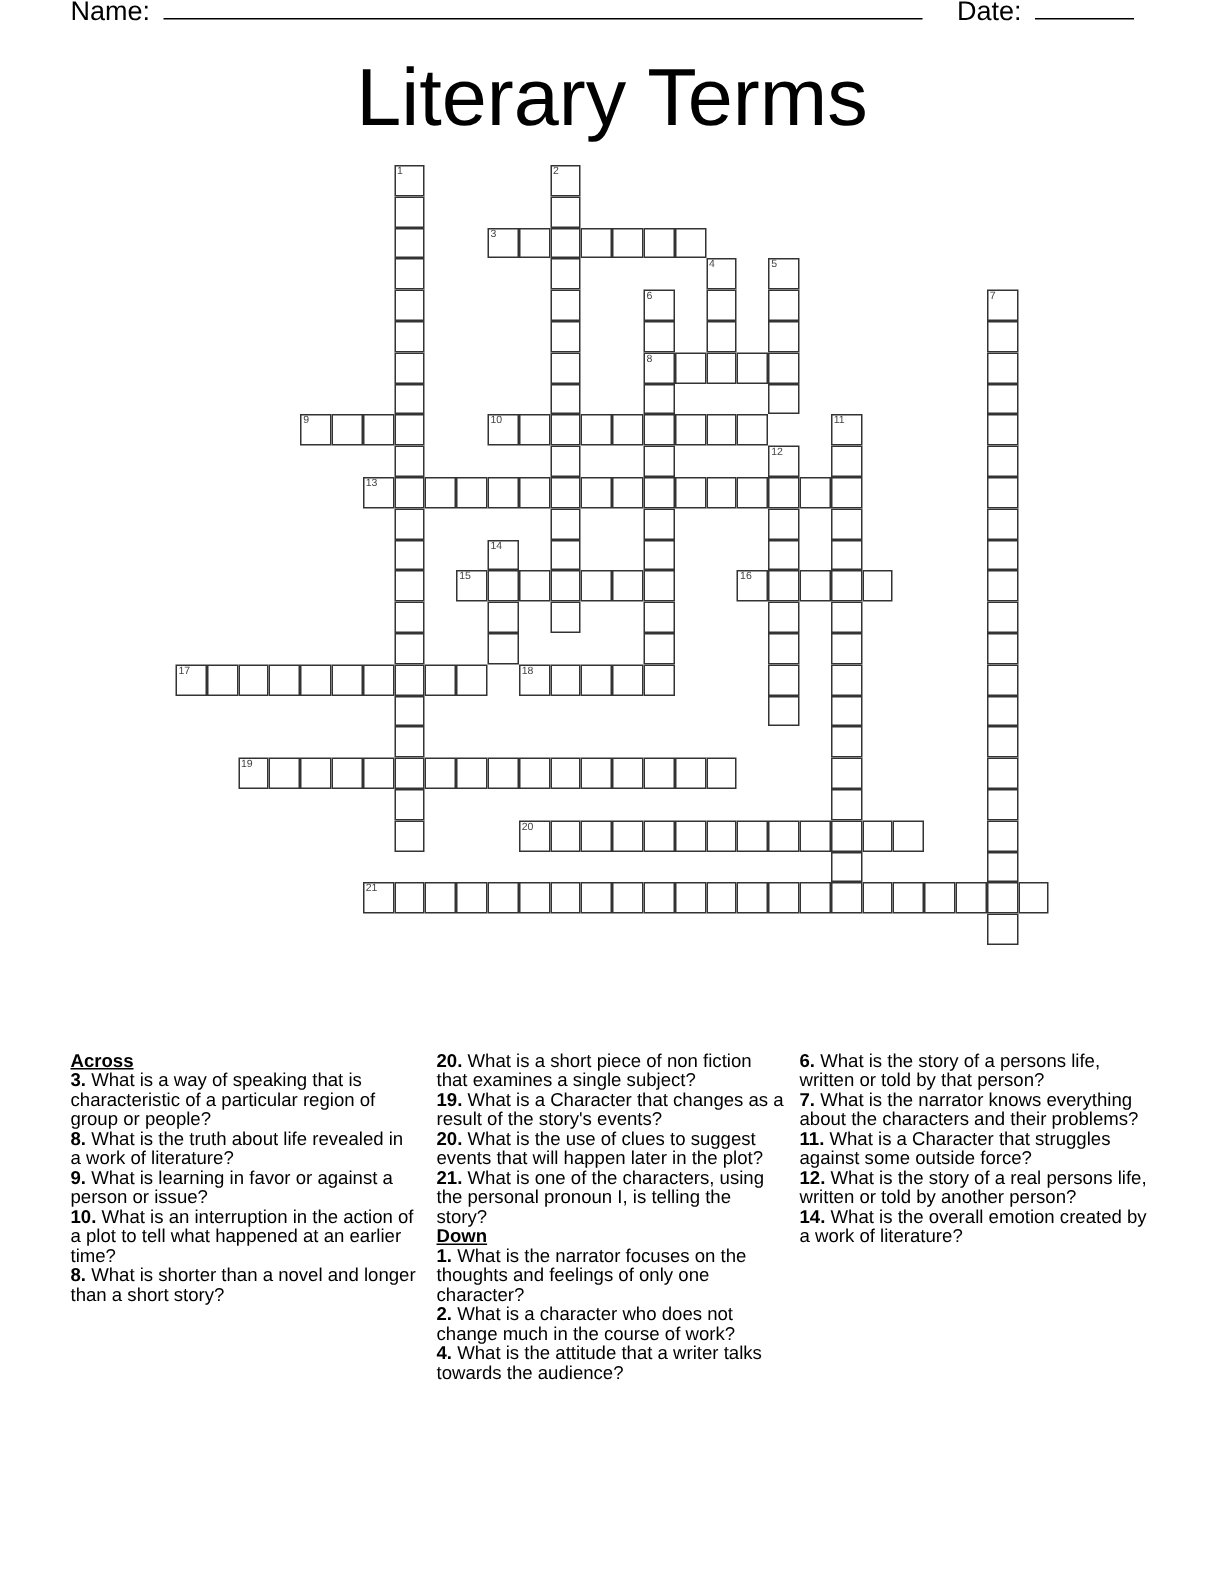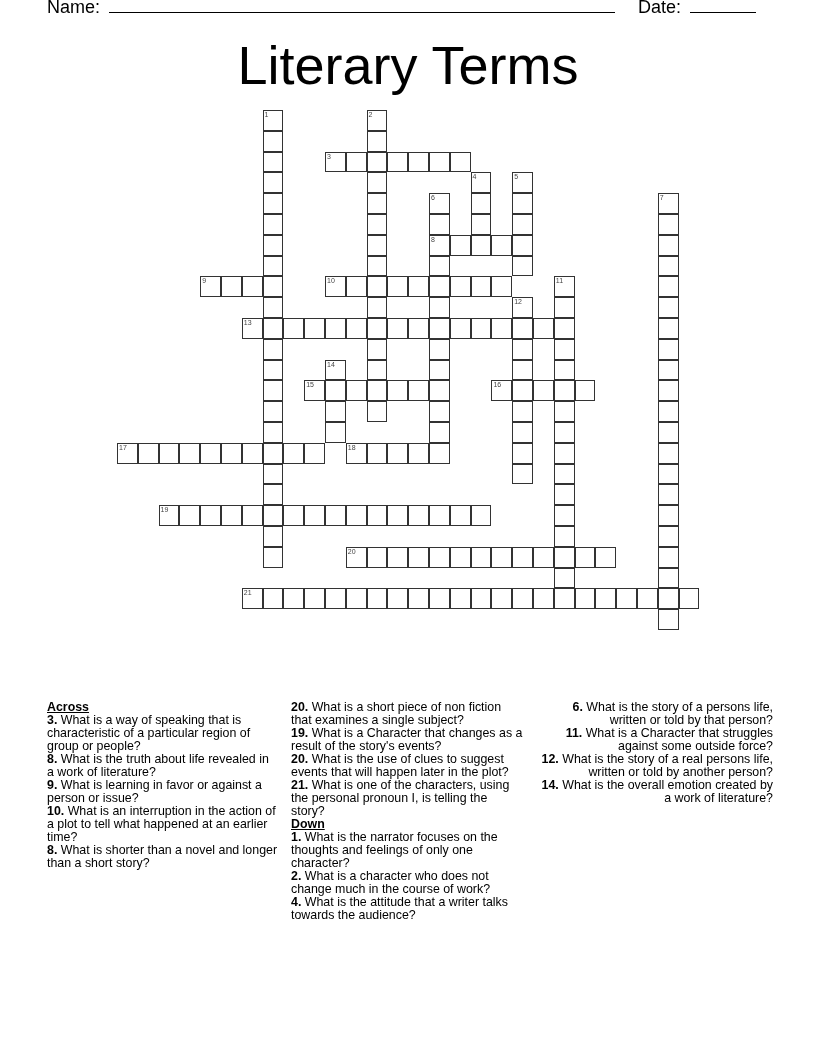--- a/index.html
+++ b/index.html
@@ -293,19 +293,20 @@
   <div class="col" id="col2" style="left:291px;width:232px;">
       <p class="clue"><b>20.</b><span> What is a short piece of non fiction that examines a single subject?</span></p>
       <p class="clue"><b>19.</b><span> What is a Character that changes as a result of the story's events?</span></p>
       <p class="clue"><b>20.</b><span> What is the use of clues to suggest events that will happen later in the plot?</span></p>
       <p class="clue"><b>21.</b><span> What is one of the characters, using the personal pronoun I, is telling the story?</span></p>
       <p class="section-head">Down</p>
       <p class="clue"><b>1.</b><span> What is the narrator focuses on the thoughts and feelings of only one character?</span></p>
       <p class="clue"><b>2.</b><span> What is a character who does not change much in the course of work?</span></p>
       <p class="clue"><b>4.</b><span> What is the attitude that a writer talks towards the audience?</span></p>
     </div>
-  <div class="col" id="col3" style="left:533px;width:240px;text-align:right;">
+  <div class="col" id="col3" style="left:533px;width:240px;">
       <p class="clue"><b>6.</b><span> What is the story of a persons life, written or told by that person?</span></p>
+      <p class="clue"><b>7.</b><span> What is the narrator knows everything about the characters and their problems?</span></p>
       <p class="clue"><b>11.</b><span> What is a Character that struggles against some outside force?</span></p>
       <p class="clue"><b>12.</b><span> What is the story of a real persons life, written or told by another person?</span></p>
       <p class="clue"><b>14.</b><span> What is the overall emotion created by a work of literature?</span></p>
     </div>
 </div>
 
 </body></html>

